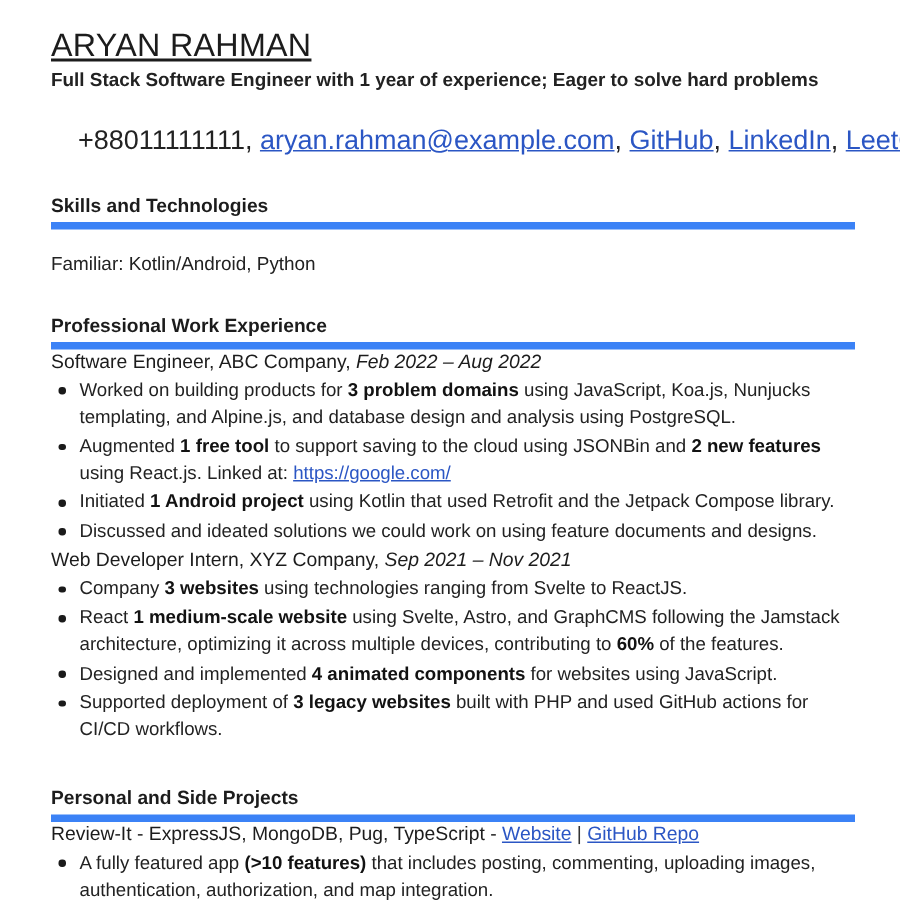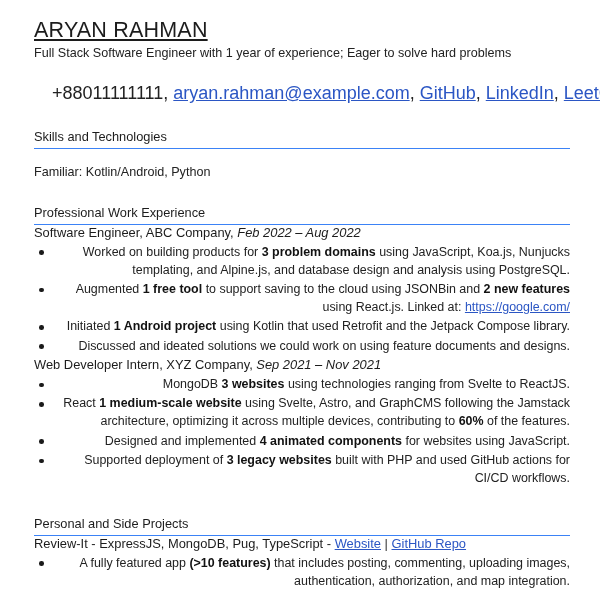--- a/index.html
+++ b/index.html
@@ -27,21 +27,21 @@
     font-weight: 300;
     letter-spacing: 0.2px;
     line-height: 1.18;
     color: #1c1c1c;
     margin: 0 0 2px 0;
     white-space: nowrap;
     text-decoration: underline;
   }
   .tagline {
     font-size: 12.6px;
-    font-weight: 400;
+    font-weight: 700;
     line-height: 1.42;
     color: #222;
     margin: 0;
     white-space: nowrap;
   }
   .contact-line {
     font-size: 18px;
     line-height: 1.42;
     color: #222;
     margin: 18px;
@@ -49,23 +49,23 @@
   }
   a.link {
     color: #2b56c4;
     text-decoration: underline;
     text-underline-offset: 1px;
   }
 
   
   .section-head {
     font-size: 12.8px;
-    font-weight: 400;
+    font-weight: 700;
     color: #1c1c1c;
-    border-bottom: 1px solid #3b82f6;
+    border-bottom: 5px solid #3b82f6;
     padding-bottom: 3px;
     margin: 0;
     line-height: 1.25;
   }
   .sp-head-1 { margin-top: 22px; }
   .sp-head-2 { margin-top: 24px; }
   .sp-head-3 { margin-top: 28px; }
 
   
   .plain-line {
@@ -85,21 +85,20 @@
     line-height: 1.3;
     margin: 0 0 2px 0;
     white-space: nowrap;
   }
   .entry-title .it { font-style: italic; }
 
   ul.bullets {
     list-style: none;
     margin: 0;
     padding: 0;
-    text-align: right;
   }
   ul.bullets li {
     position: relative;
     padding-left: 19px;
     font-size: 12.45px;
     line-height: 1.44;
     color: #222;
     margin: 0 0 1.5px 0;
   }
   ul.bullets li::before {
@@ -153,21 +152,21 @@
       <li><span>Initiated </span><b>1 Android project</b><span> using Kotlin that used Retrofit and the Jetpack Compose library.</span></li>
       <li><span>Discussed and ideated solutions we could work on using feature documents and designs.</span></li>
     </ul>
   </div>
 
   <div class="entry">
     <p class="entry-title">
       <span>Web Developer Intern, XYZ Company, </span><span class="it">Sep 2021 – Nov 2021</span>
     </p>
     <ul class="bullets">
-      <li><span>MongoDB </span><b>3 websites</b><span> using technologies ranging from Svelte to ReactJS.</span></li>
+      <li><span>Company </span><b>3 websites</b><span> using technologies ranging from Svelte to ReactJS.</span></li>
       <li><span>React </span><b>1 medium-scale website</b><span> using Svelte, Astro, and GraphCMS following the Jamstack architecture, optimizing it across multiple devices, contributing to </span><b>60%</b><span> of the features.</span></li>
       <li><span>Designed and implemented </span><b>4 animated components</b><span> for websites using JavaScript.</span></li>
       <li><span>Supported deployment of </span><b>3 legacy websites</b><span> built with PHP and used GitHub actions for CI/CD workflows.</span></li>
     </ul>
   </div>
 
   <h2 class="section-head sp-head-3">Personal and Side Projects</h2>
 
   <div class="entry">
     <p class="proj-title">

